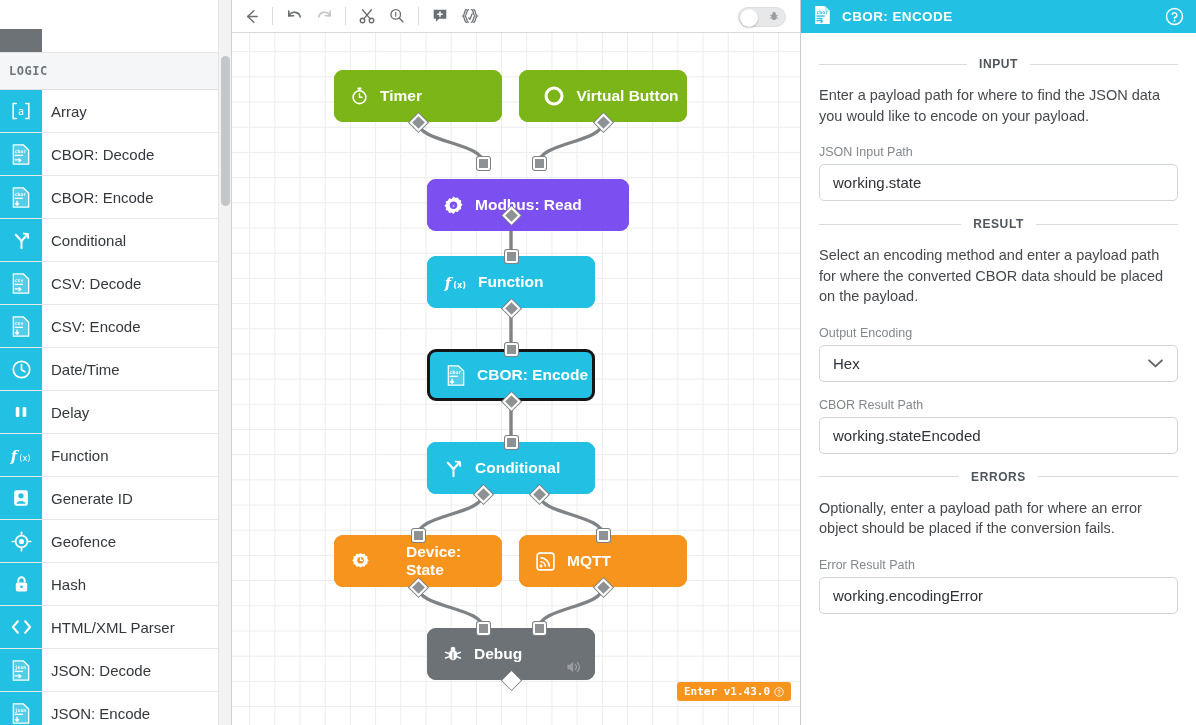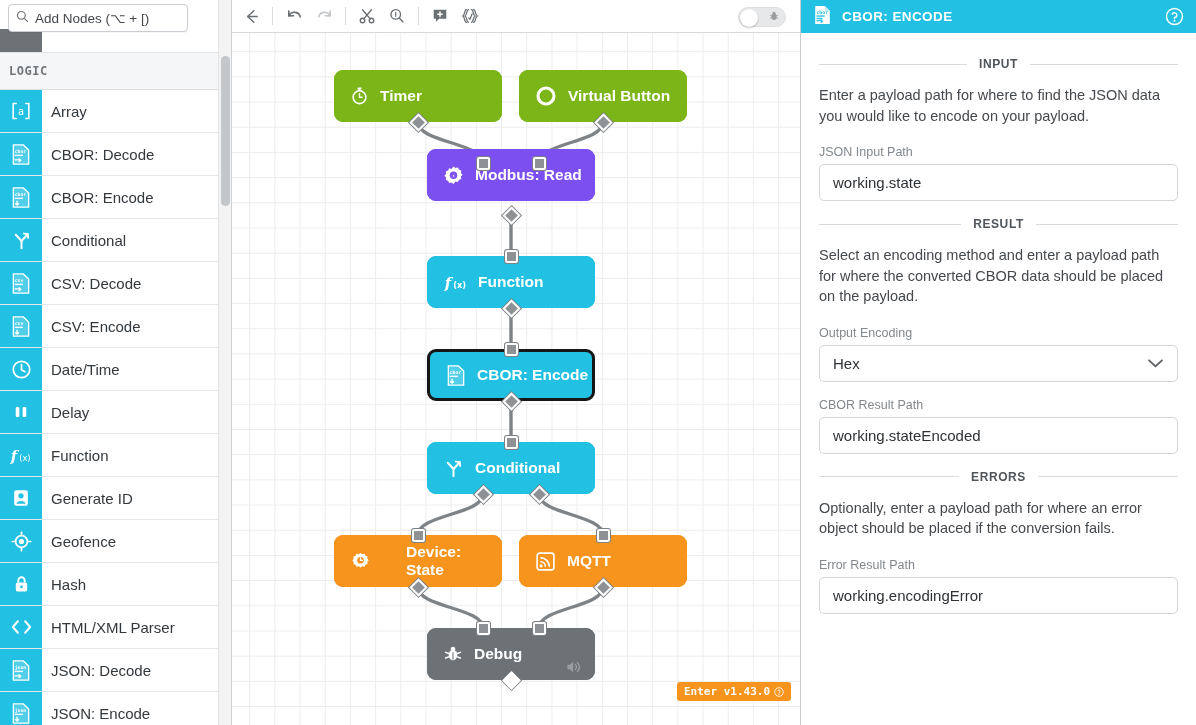--- a/index.html
+++ b/index.html
@@ -105,29 +105,20 @@
   .fselect .cv { margin-left:auto; color:#5d6266; }
   .fgroup { margin-bottom:16px; }
 </style>
 </head>
 <body>
 
 <div id="app">
 
   <div class="sidebar">
 
-    <div class="search-wrap">
-      <span>
-        <svg width="13" height="13" viewBox="0 0 16 16">
-            <circle cx="6.6" cy="6.6" r="4.8" fill="none" stroke="#6b7075" stroke-width="1.4"></circle>
-            <line x1="10.2" y1="10.2" x2="14.6" y2="14.6" stroke="#6b7075" stroke-width="1.4"></line>
-          </svg>
-      </span>
-      <input class="search-input" type="text" placeholder="Add Nodes (⌥ + [)" style="">
-    </div>
 
     <div class="partial-row">
       <div class="pic"></div>
       <div class="ptxt"></div>
     </div>
 
     <div class="cat-header">
       <span>LOGIC</span>
     </div>
 
@@ -388,29 +379,29 @@
             <span class="nico">
               <svg width="19" height="20" viewBox="0 0 22 22">
                 <circle cx="11" cy="12.4" r="7.4" fill="none" stroke="#fff" stroke-width="1.8"></circle>
                 <path d="M11 8.2 V12.4 H14" fill="none" stroke="#fff" stroke-width="1.6" stroke-linecap="round"></path>
                 <rect x="8.6" y="1.3" width="4.8" height="2.2" rx=".8" fill="#fff"></rect>
                 <rect x="10.1" y="3" width="1.8" height="2.2" fill="#fff"></rect>
               </svg>
             </span>
             <span>Timer</span>
           </div>
-          <div class="flownode" style="left: 287px; top: 37px; width: 168px; height: 52px; background: rgb(124, 181, 24); box-shadow: rgb(124, 181, 24) 0px 0px 0px 2px inset;">
+          <div class="flownode" style="left: 287px; top: 37px; width: 168px; height: 52px; background: rgb(124, 181, 24); box-shadow: rgb(124, 181, 24) 0px 0px 0px 2px inset; justify-content: center;">
             <span class="nico">
               <svg width="22" height="22" viewBox="0 0 22 22">
                 <circle cx="11" cy="11" r="8" fill="none" stroke="#fff" stroke-width="3.1"></circle>
               </svg>
             </span>
             <span>Virtual Button</span>
           </div>
-          <div class="flownode" style="left: 195px; top: 116px; width: 168px; height: 52px; background: rgb(123, 79, 240); box-shadow: rgb(123, 79, 240) 0px 0px 0px 2px inset;">
+          <div class="flownode" style="left: 195px; top: 146px; width: 202px; height: 52px; background: rgb(123, 79, 240); box-shadow: rgb(123, 79, 240) 0px 0px 0px 2px inset;">
             <span class="nico">
               <svg width="21" height="21" viewBox="0 0 22 22">
                 <path d="M11 1.6 l2.1 1.5 2.5-.6 1.1 2.3 2.4 .9-.3 2.6 1.7 1.9-1.7 1.9 .3 2.6-2.4 .9-1.1 2.3-2.5-.6L11 19.8 8.9 18.3l-2.5 .6-1.1-2.3-2.4-.9 .3-2.6L1.5 11.2 3.2 9.3 2.9 6.7l2.4-.9 1.1-2.3 2.5 .6z" fill="#fff"></path>
                 <circle cx="11" cy="10.8" r="3.9" fill="#7b4ff0"></circle>
                 <text x="11" y="13.6" text-anchor="middle" font-family="DejaVu Sans, sans-serif" font-size="5.4" fill="#fff" font-weight="bold">⚡</text>
               </svg>
             </span>
             <span>Modbus: Read</span>
           </div>
           <div class="flownode" style="left: 195px; top: 223px; width: 168px; height: 52px; background: rgb(34, 192, 226); box-shadow: rgb(34, 192, 226) 0px 0px 0px 2px inset;">

